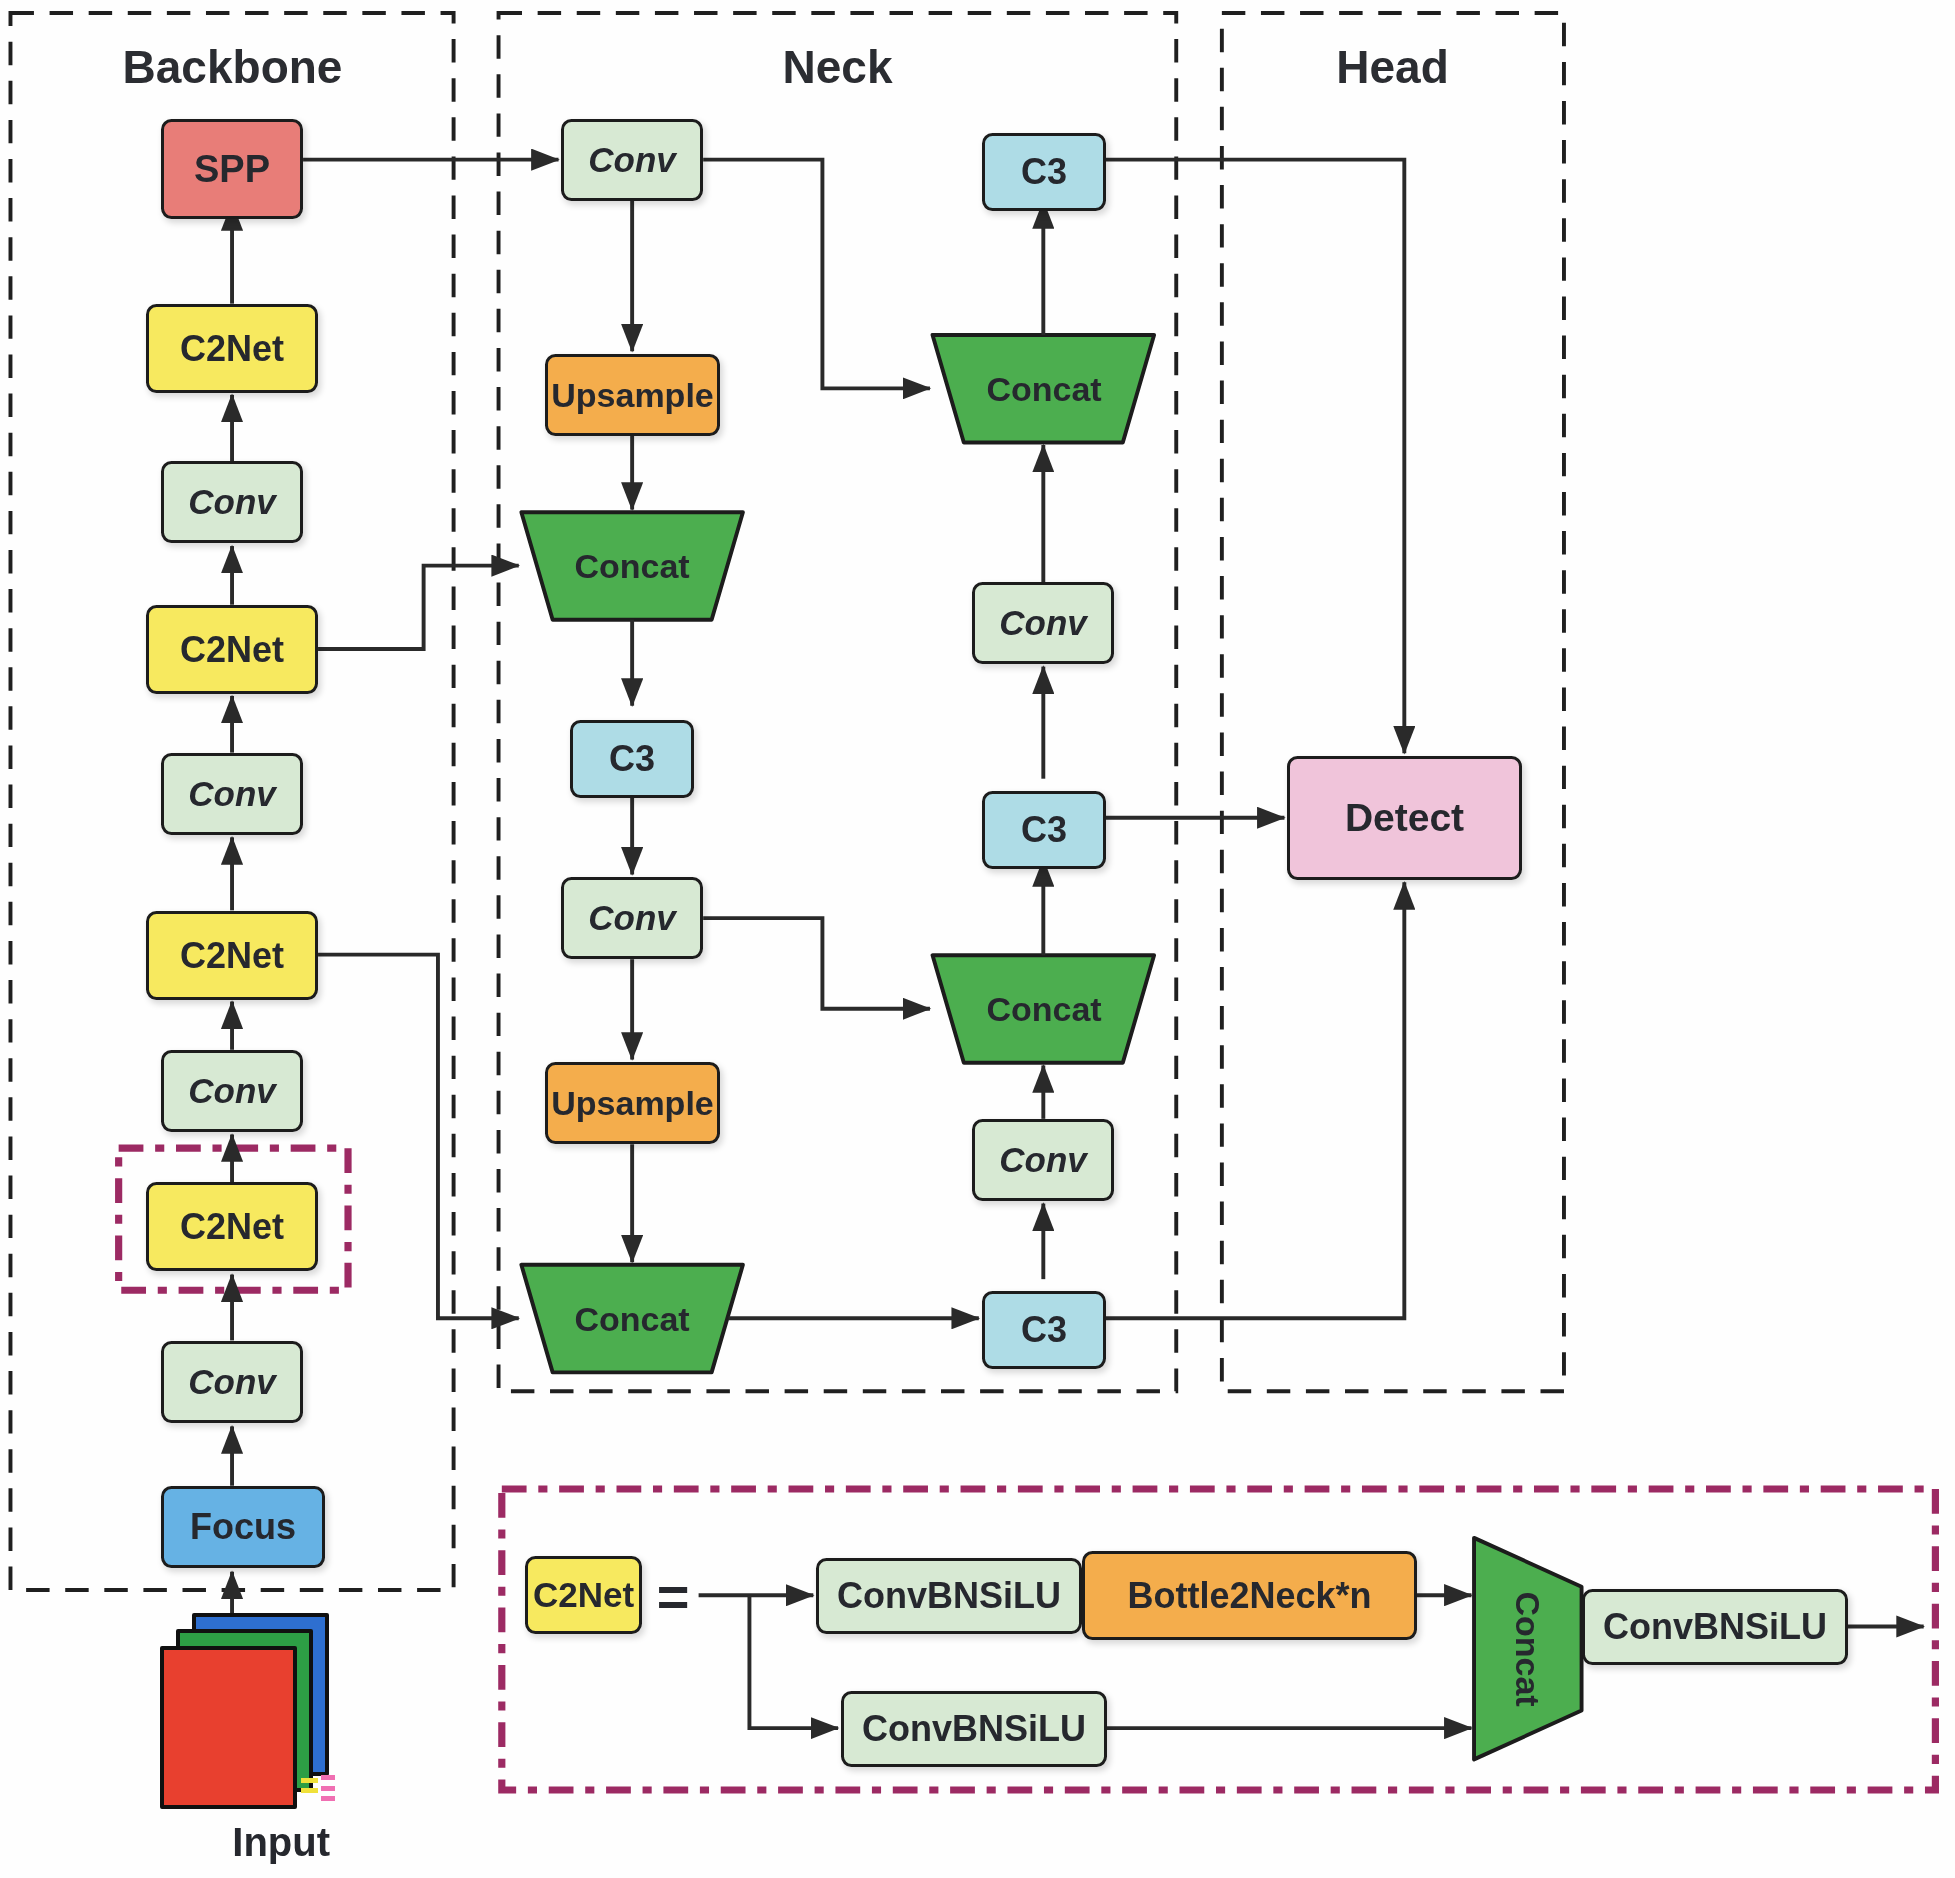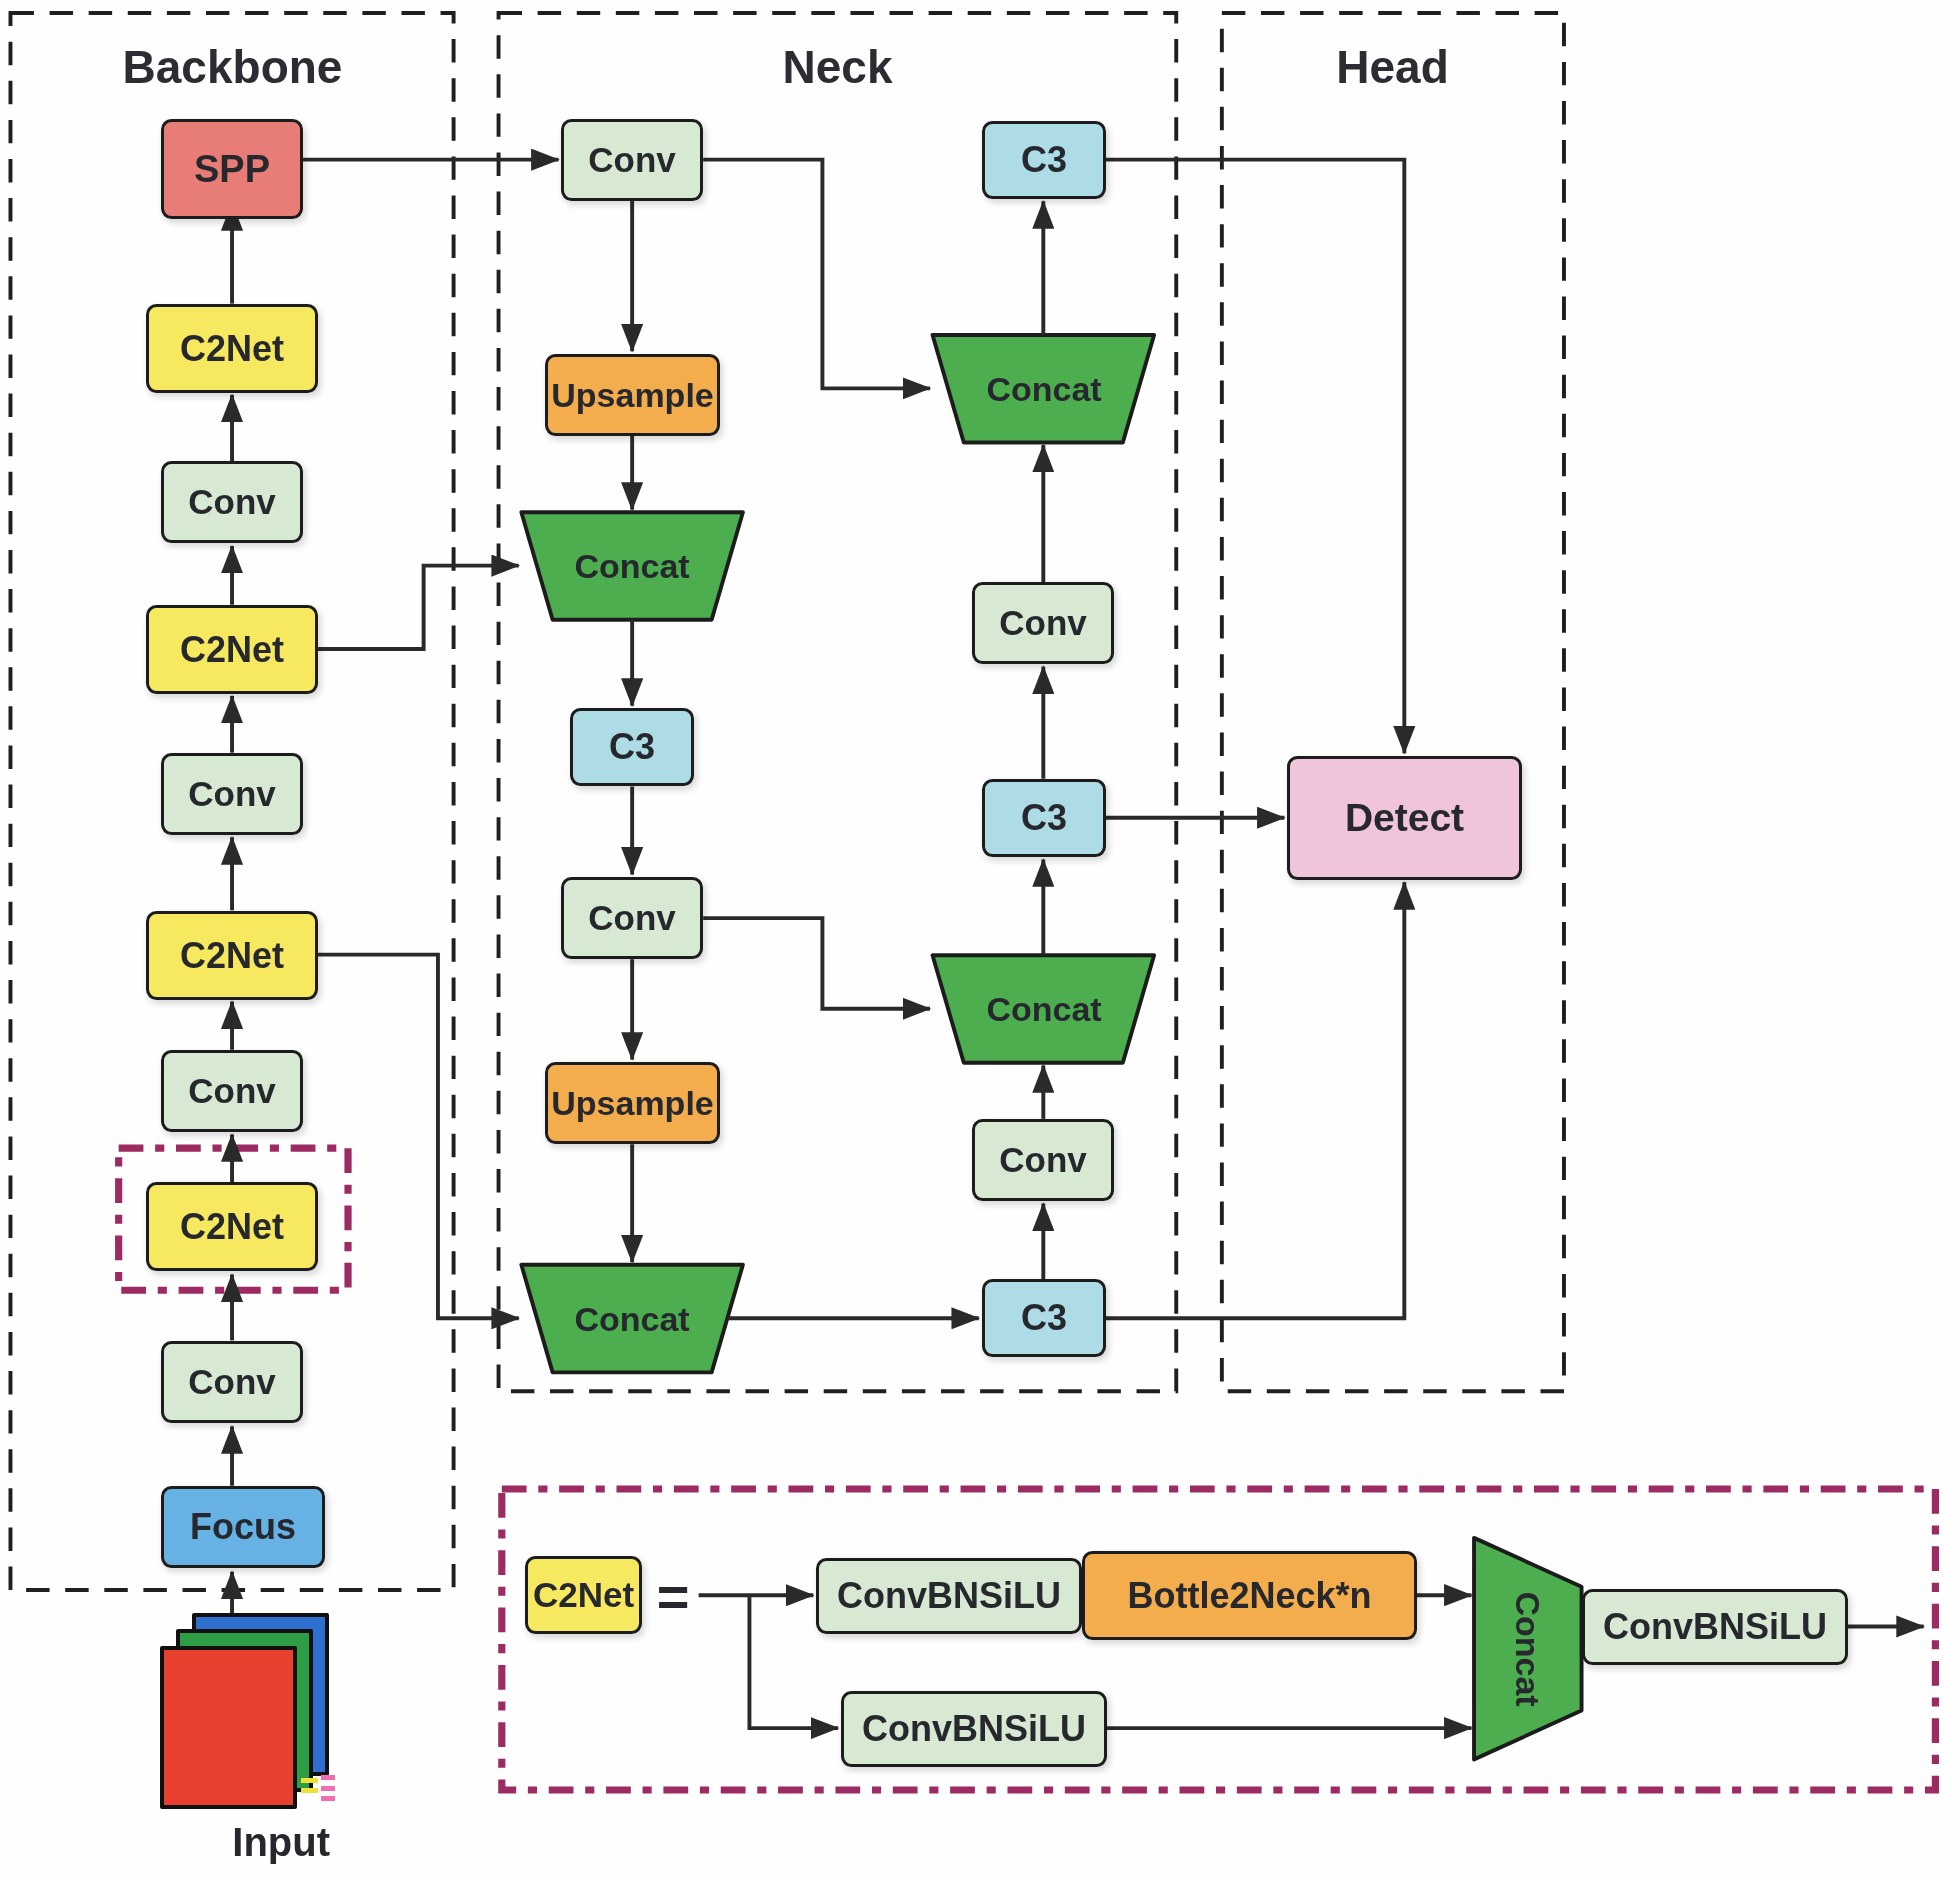--- a/index.html
+++ b/index.html
@@ -12,24 +12,24 @@
   svg .mframe     { fill:none; stroke:var(--magenta,#9c2a63); stroke-width:11; stroke-dasharray:38 18 14 18; }
   svg .wire       { fill:none; stroke:var(--line,#2a2a2a); stroke-width:6; }
   svg .trap       { fill:var(--concat,#4cae4f); stroke:#1c1c1c; stroke-width:6; stroke-linejoin:round; }
   .node {
     position:absolute; box-sizing:border-box; border:3.9px solid #1c1c1c; border-radius:10.4px;
     display:flex; align-items:center; justify-content:center;
     font-weight:700; color:#26282e; box-shadow:2.6px 3.3px 6.5px rgba(0,0,0,0.15);
   }
   .spp       { background:var(--spp,#e87d78); }
   .c2net     { background:var(--c2net,#f7e95f); }
-  .conv      { background:var(--conv,#d7e9d3); }
+  .conv      { background:var(--conv,#d7e9d3);font-style:italic; }
   .focus     { background:var(--focus,#66b2e4); }
   .upsample  { background:var(--upsample,#f4ad4c); }
-  .c3        { background:var(--c3,#aedce6); }
+  .c3        { background:var(--c3,#aedce6);margin-top:12px; }
   .detect    { background:var(--detect,#f0c4da); }
   .convbn    { background:var(--conv,#d7e9d3); }
   .bottle    { background:var(--upsample,#f4ad4c); }
   .title {
     position:absolute; text-align:center; font-weight:700; color:#2b2d32; font-size:46px;
   }
   .traptext {
     position:absolute; display:flex; align-items:center; justify-content:center;
     font-weight:700; color:#26282e; pointer-events:none;
   }

